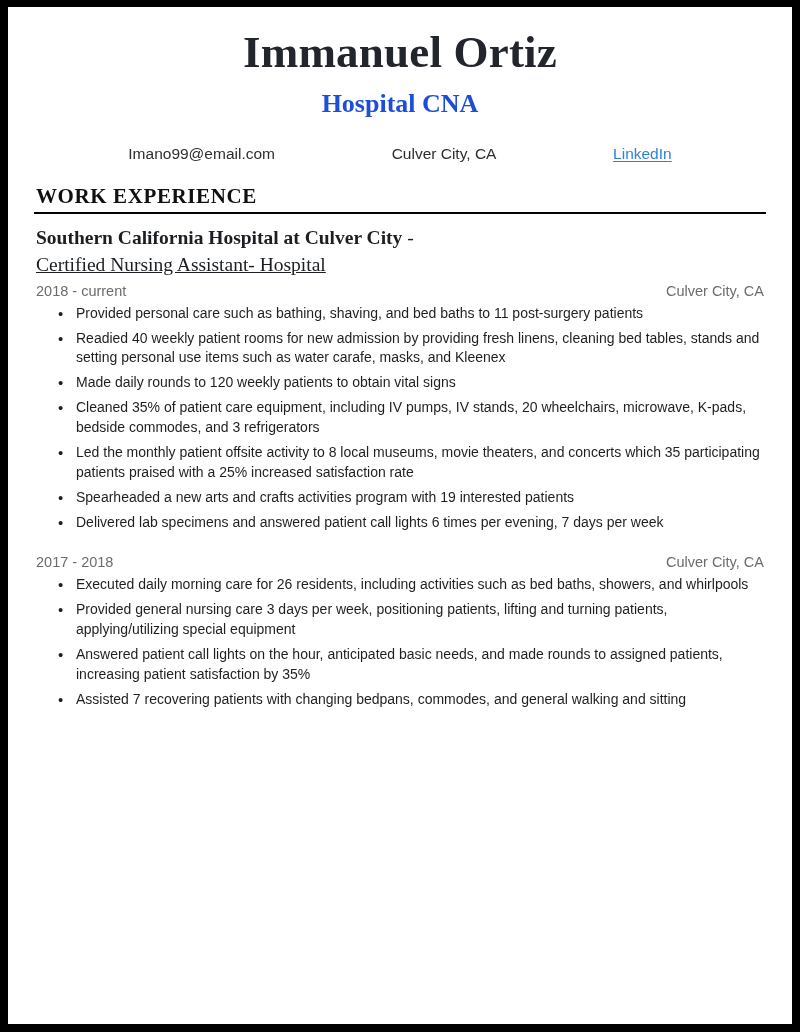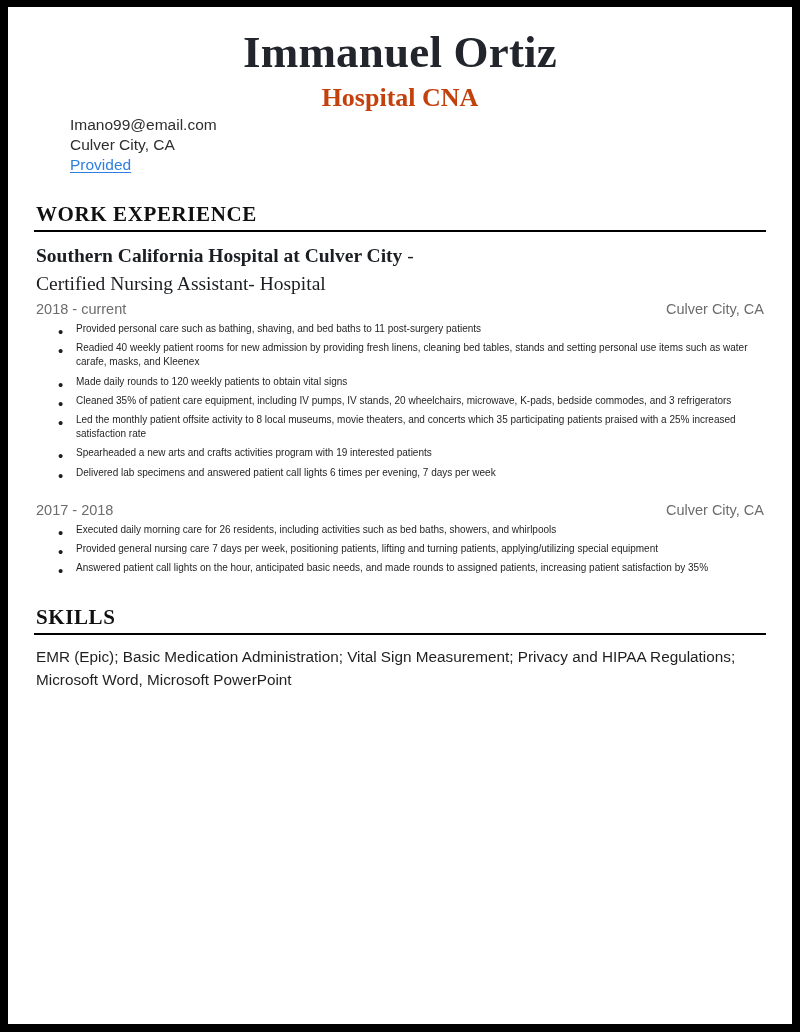--- a/index.html
+++ b/index.html
@@ -44,51 +44,50 @@
     line-height: 1.05;
     color: #22262c;
     letter-spacing: 0.2px;
     margin: 0;
   }
   .job-title-header {
     font-family: "Liberation Serif", serif;
     font-weight: bold;
     font-size: 26px;
     line-height: 1.25;
-    color: #c2410c;
-    margin: 6px 0 0 0;
+    color: #1d4ed8;
+    margin: 12px 0 0 0;
   }
 
   .contact-row {
     display: flex;
     justify-content: flex-end;
     align-items: baseline;
     gap: 0;
-    margin-top: 0;
+    margin-top: 23px;
     padding: 0 36px;
-    flex-direction: column;
   }
   .contact-item {
     font-size: 15.5px;
     color: #2e2e2e;
     line-height: 1.3;
     white-space: nowrap;
     flex: 1 1 auto;
     text-align: center;
   }
   .contact-item.link-item a,
   .contact-item.link-item {
     color: #2f7fe0;
     text-decoration: underline;
     text-underline-offset: 2px;
   }
 
   
   .section {
-    margin-top: 27px;
+    margin-top: 20px;
   }
   .section-title {
     font-family: "Liberation Serif", serif;
     font-weight: bold;
     font-size: 21px;
     letter-spacing: 0.6px;
     color: #101010;
     margin: 0 0 4px 2px;
     line-height: 1.15;
   }
@@ -118,40 +117,41 @@
   }
   .role {
     font-weight: normal;
   }
   .role-line {
     font-family: "Liberation Serif", serif;
     font-size: 19.5px;
     line-height: 1.30;
     color: #1b1e22;
     margin: 0 0 0 2px;
+    text-decoration: underline;
   }
 
   .job-meta {
     display: flex;
     justify-content: space-between;
     align-items: center;
     font-size: 14.5px;
     color: #6c6c6c;
     margin: 5px 2px 5px 2px;
   }
 
   .bullets {
     list-style: none;
     margin: 0;
     padding: 0 0 0 22px;
   }
   .bullets li {
     position: relative;
     padding-left: 20px;
-    font-size: 10px;
+    font-size: 14px;
     line-height: 1.42;
     color: #1f1f1f;
     margin-bottom: 5px;
   }
   .bullets li::before {
     content: "\2022";
     position: absolute;
     left: 2px;
     top: -1px;
     font-size: 15px;
@@ -173,21 +173,21 @@
 <div class="page-frame">
   <div class="page">
 
     <div class="resume-header">
       <h1 class="full-name">Immanuel Ortiz</h1>
       <h2 class="job-title-header">Hospital CNA</h2>
 
       <div class="contact-row">
         <span class="contact-item">Imano99@email.com</span>
         <span class="contact-item">Culver City, CA</span>
-        <span class="contact-item link-item">Provided</span>
+        <span class="contact-item link-item">LinkedIn</span>
       </div>
     </div>
 
     <div class="section">
       <div class="section-title">WORK EXPERIENCE</div>
       <div class="section-rule"></div>
 
       <div class="job">
         <div class="job-heading">
           <span class="employer">Southern California Hospital at Culver City</span><span class="dash">&nbsp;</span><span class="dash">-</span>
@@ -212,26 +212,22 @@
 
       <div class="job">
 
         <div class="job-meta">
           <span>2017 - 2018</span>
           <span>Culver City, CA</span>
         </div>
 
         <ul class="bullets">
           <li>Executed daily morning care for 26 residents, including activities such as bed baths, showers, and whirlpools</li>
-          <li>Provided general nursing care 7 days per week, positioning patients, lifting and turning patients, applying/utilizing special equipment</li>
+          <li>Provided general nursing care 3 days per week, positioning patients, lifting and turning patients, applying/utilizing special equipment</li>
           <li>Answered patient call lights on the hour, anticipated basic needs, and made rounds to assigned patients, increasing patient satisfaction by 35%</li>
+          <li>Assisted 7 recovering patients with changing bedpans, commodes, and general walking and sitting</li>
         </ul>
       </div>
     </div>
 
-    <div class="section" style="margin-top:30px;">
-      <div class="section-title">SKILLS</div>
-      <div class="section-rule"></div>
-      <p class="skills-body">EMR (Epic); Basic Medication Administration; Vital Sign Measurement; Privacy and HIPAA Regulations; Microsoft Word, Microsoft PowerPoint</p>
-    </div>
 
   </div>
 </div>
 
 </body></html>

